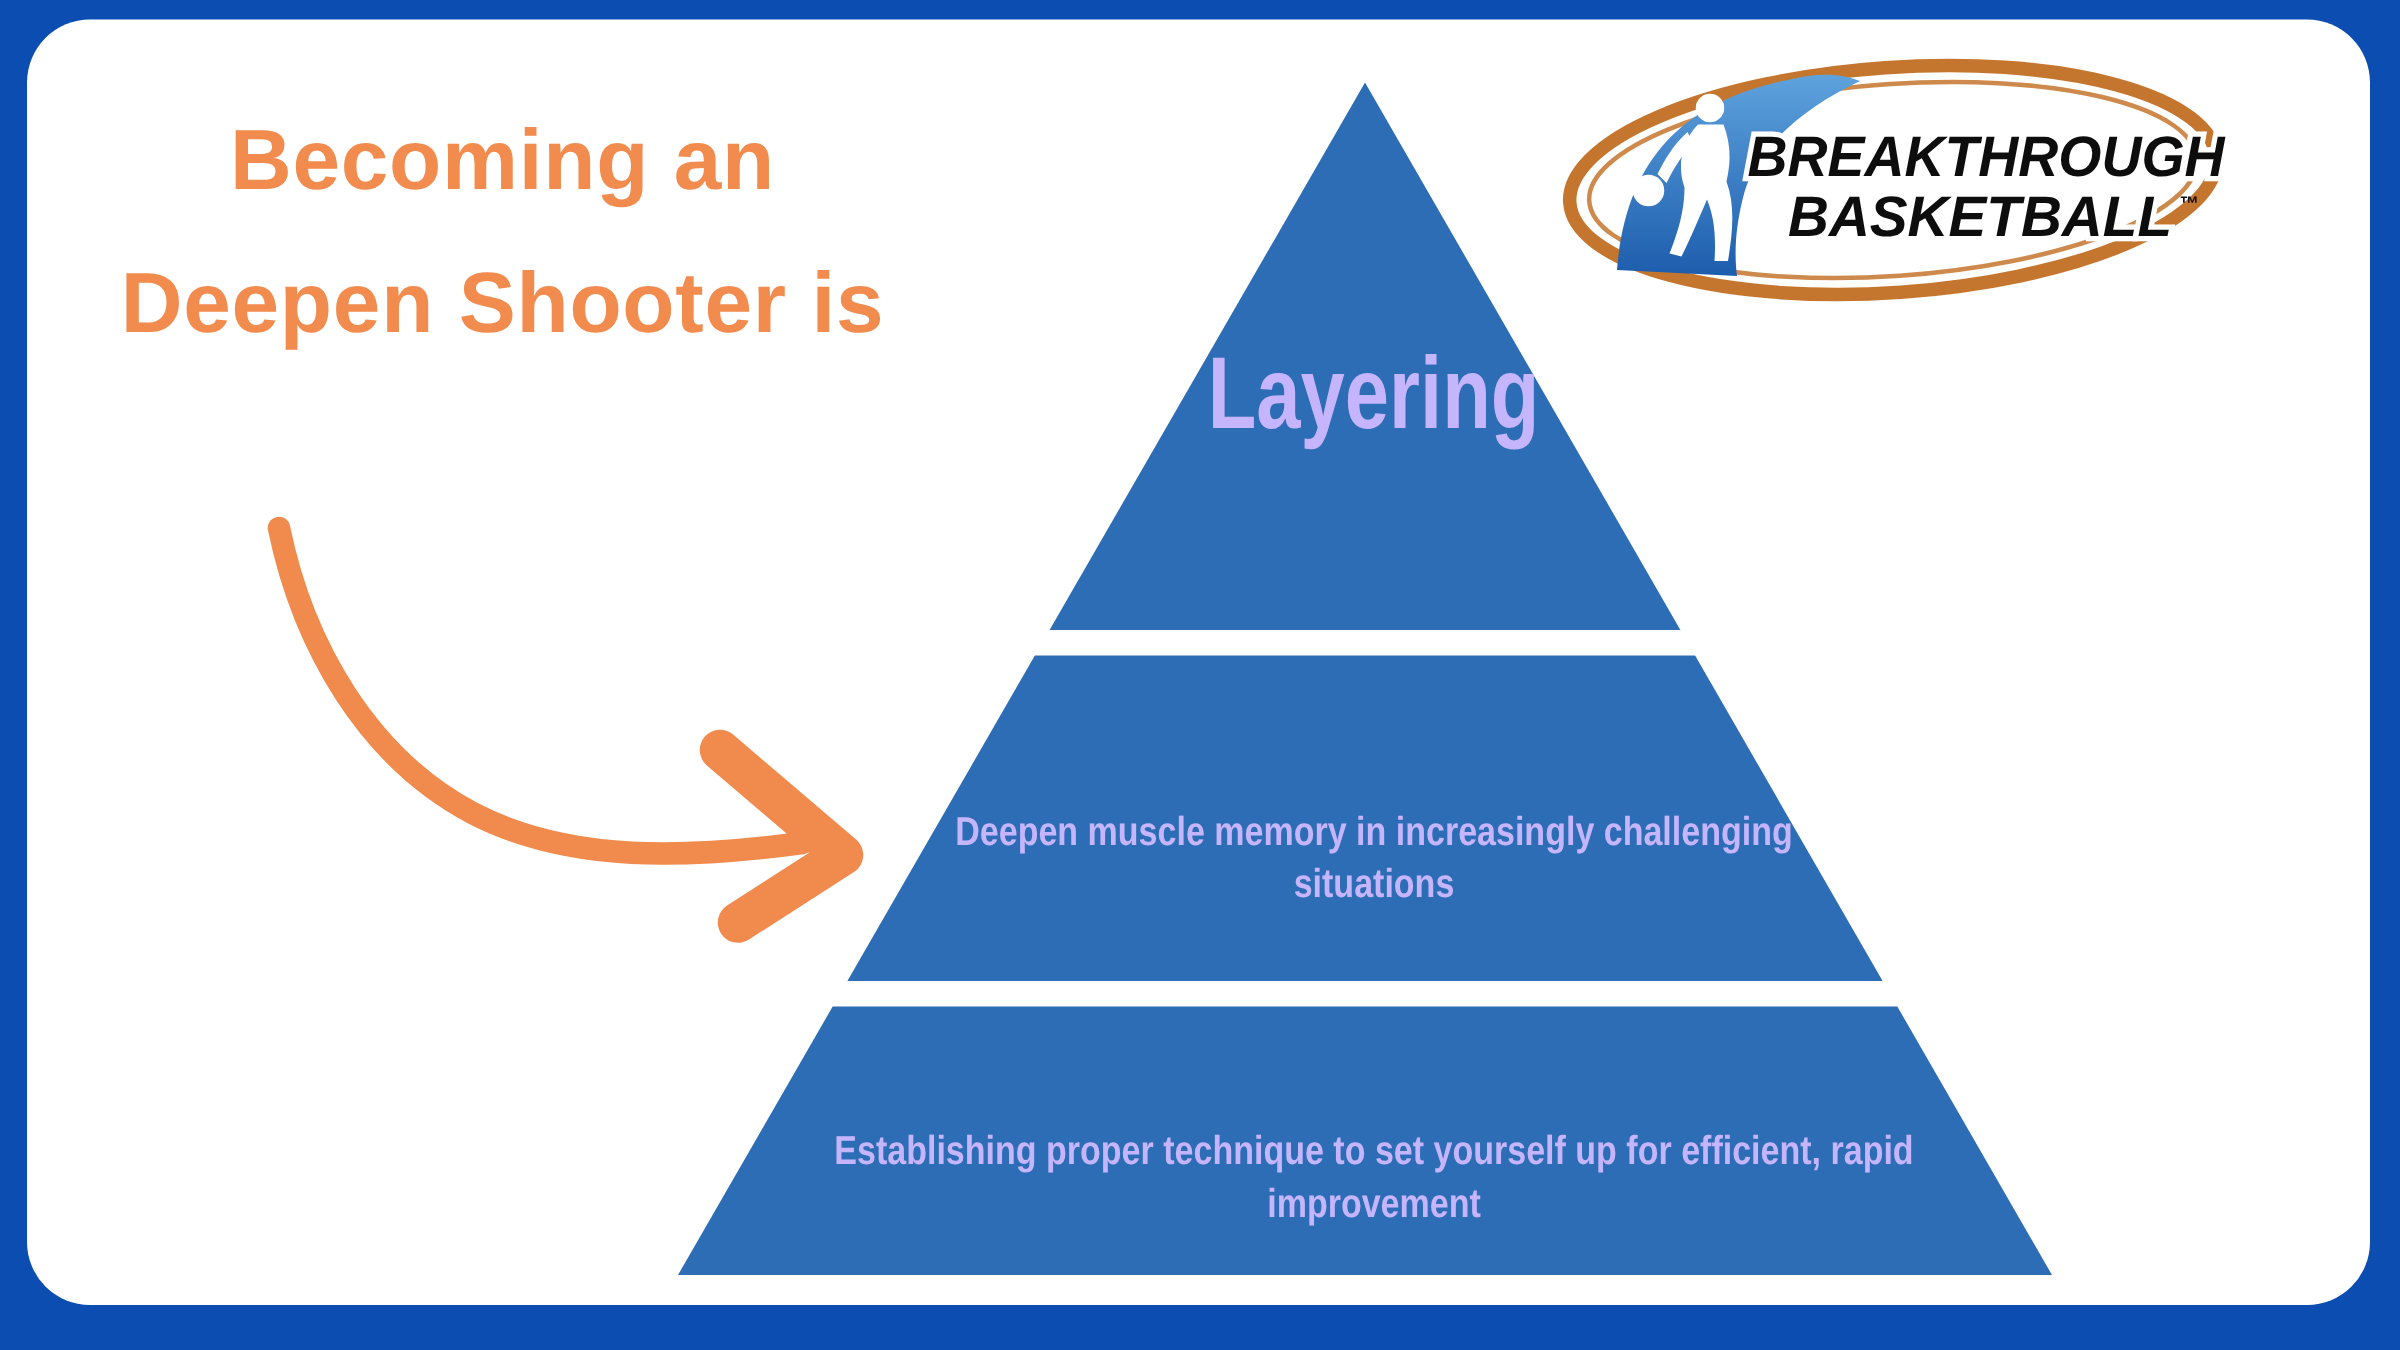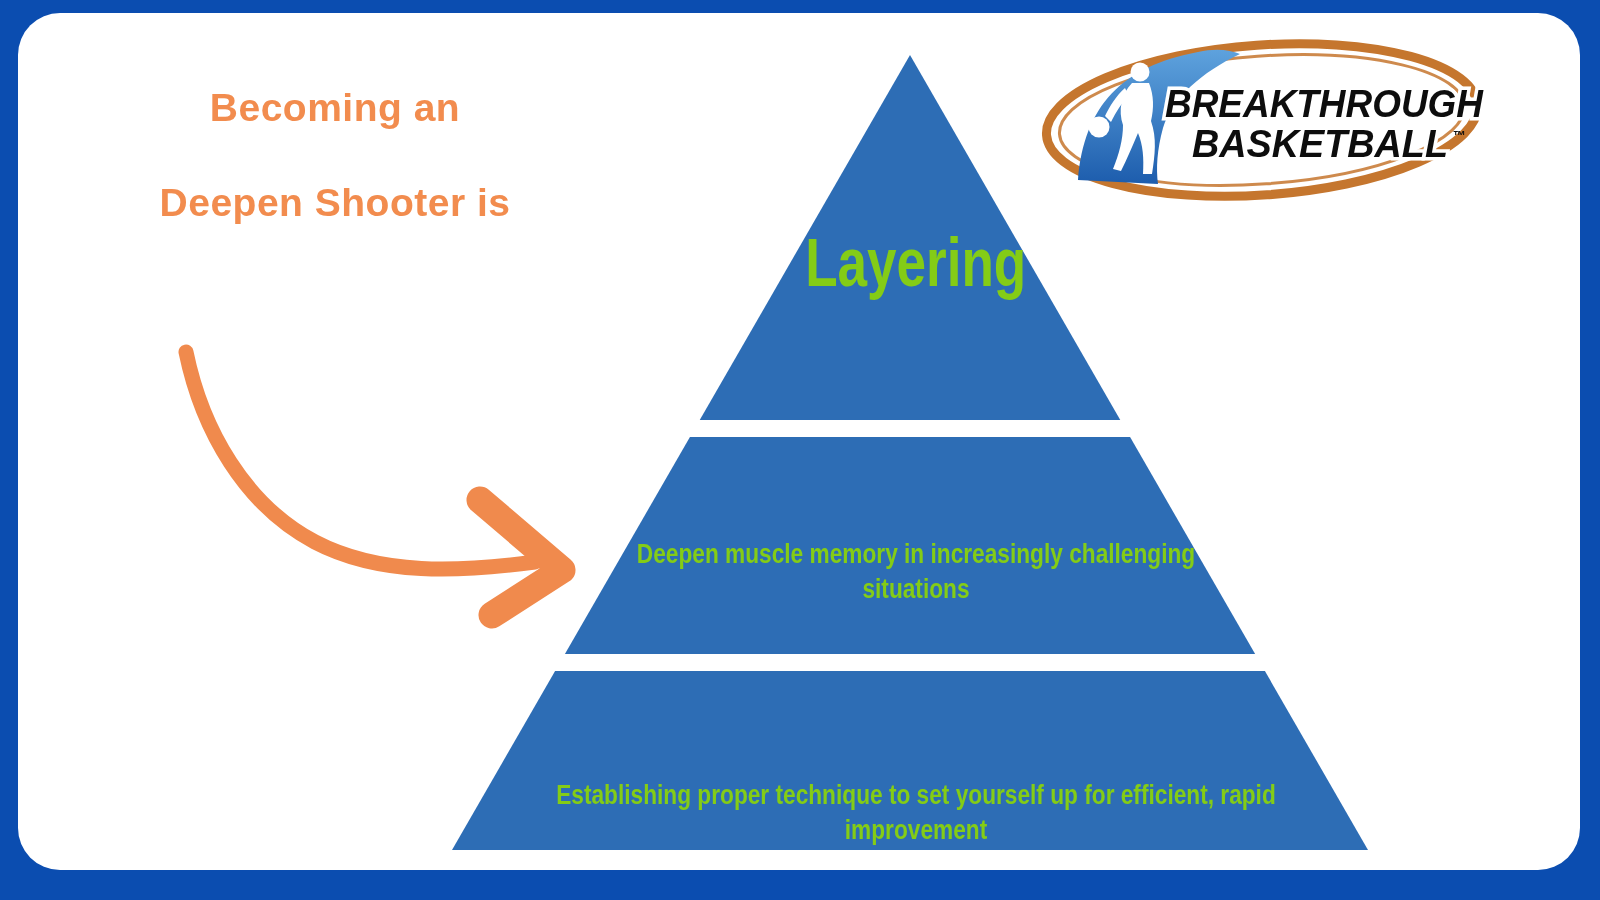--- a/index.html
+++ b/index.html
@@ -15,21 +15,21 @@
     left:18px;top:13px;right:20px;bottom:30px;
     background:#ffffff;
     border-radius:42px;
   }
   
   .headline{
     position:absolute;
     left:70px;top:60px;width:530px;
     text-align:center;
     color:#f28c4e;
-    font-size:39px;
+    font-size:57px;
     font-weight:700;
     line-height:95px;
     letter-spacing:0.5px;
   }
   
   .pyramid{
     position:absolute;
     left:452px;top:55px;width:916px;height:795px;
   }
   .pyramid-shape{
@@ -39,32 +39,32 @@
   }
   .tier-gap{
     position:absolute;left:-4px;right:-4px;height:17px;
     background:#ffffff;
   }
   .gap1{top:365px;}
   .gap2{top:599px;}
   .tier-text{
     position:absolute;left:12px;right:0;
     text-align:center;
-    color:#84cc16;
+    color:#c4b5fd;
   }
   .tier-title{font-size:68px;font-weight:700;line-height:1;}
   .tier-title > span{display:inline-block;transform:scaleX(0.78);}
   .tier-sub{font-size:27px;font-weight:700;line-height:35px;}
   .tier-sub span{display:block;transform:scaleX(0.84);}
   .t1-title{top:173px;}
   .t1-sub{top:255px;}
   .t2-title{top:400px;}
   .t2-sub{top:482px;}
   .t3-title{top:620px;}
-  .t3-sub{top:695px;margin-top:28px;}
+  .t3-sub{top:695px;}
   
   .arrow-svg{position:absolute;left:150px;top:330px;}
   .logo-svg{position:absolute;left:1020px;top:28px;}
   .logo-text{
     font-family:"Liberation Sans", sans-serif;
     font-weight:900;font-style:italic;
     paint-order:stroke;stroke:#ffffff;stroke-width:7px;
     fill:#0d0d0d;
   }
 </style>

